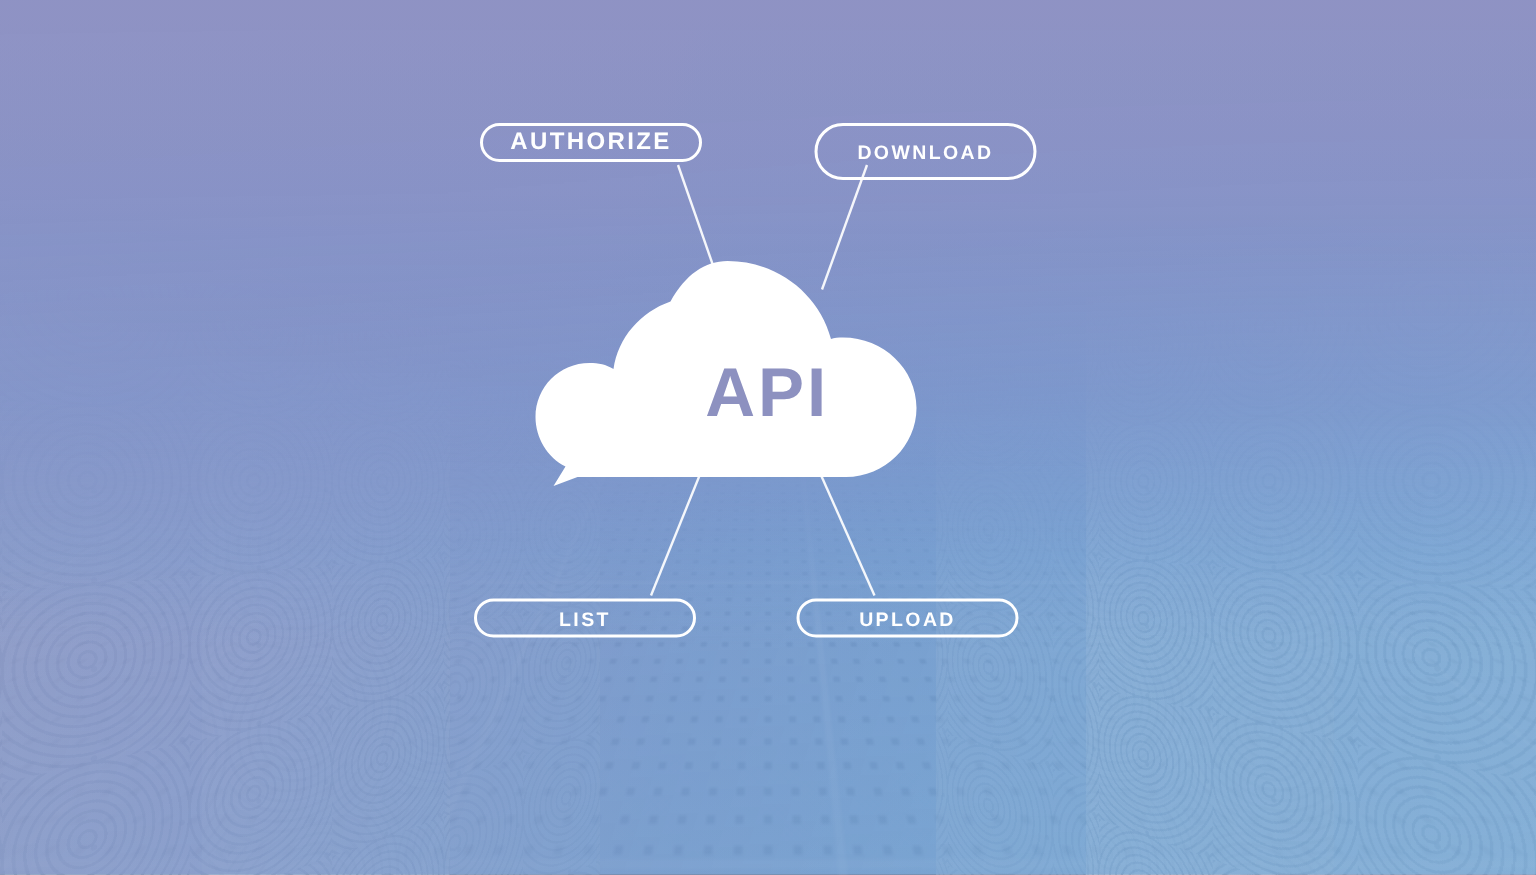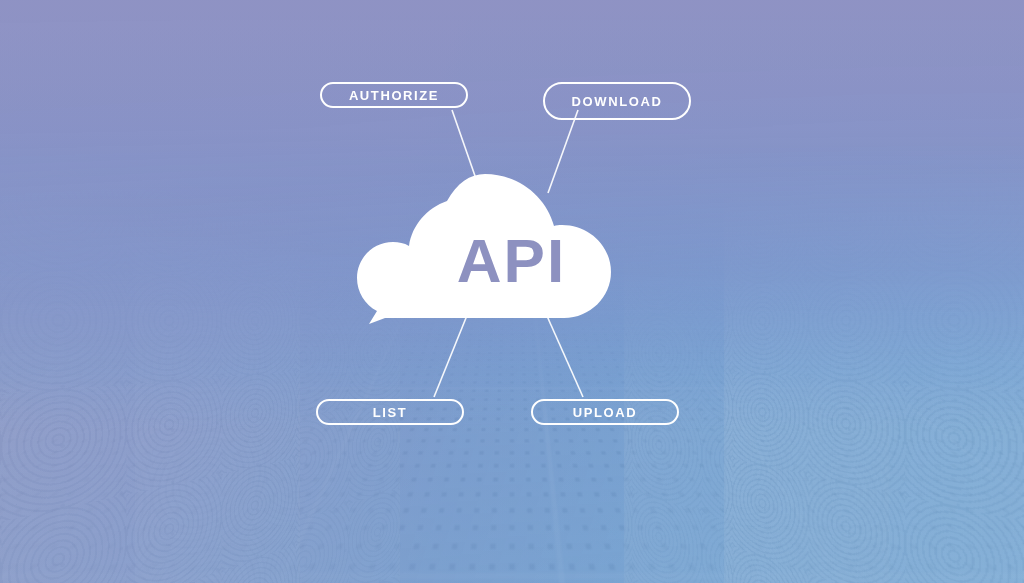--- a/index.html
+++ b/index.html
@@ -155,33 +155,33 @@
     display:flex; align-items:center; justify-content:center;
     border:2px solid #ffffff;
     border-radius:999px;
     color:#ffffff;
     font-weight:bold;
     letter-spacing:1.6px;
     background:transparent;
     white-space:nowrap;
     user-select:none;
   }
-  .pill-authorize { left:320px; top:82px;  width:148px; height:26px; font-size:13px; }
+  .pill-authorize { left:320px; top:82px;  width:148px; height:26px; font-size:16px; }
   .pill-download  { left:543px; top:82px;  width:148px; height:38px; font-size:13px; }
   .pill-list      { left:316px; top:399px; width:148px; height:26px; font-size:13px; }
   .pill-upload    { left:531px; top:399px; width:148px; height:26px; font-size:13px; }
 
   .cloud { position:absolute; left:355px; top:172px; width:275px; height:155px; }
   .api-label {
     position:absolute;
     left:355px; top:172px; width:275px; height:155px;
     display:flex; align-items:center; justify-content:center;
     padding-left:38px; padding-top:22px;
     color:#8d91c0;
-    font-size:62px;
+    font-size:46px;
     font-weight:bold;
     letter-spacing:2px;
     user-select:none;
     pointer-events:none;
   }
 </style>
 </head>
 <body>
 
 <div id="stage">

